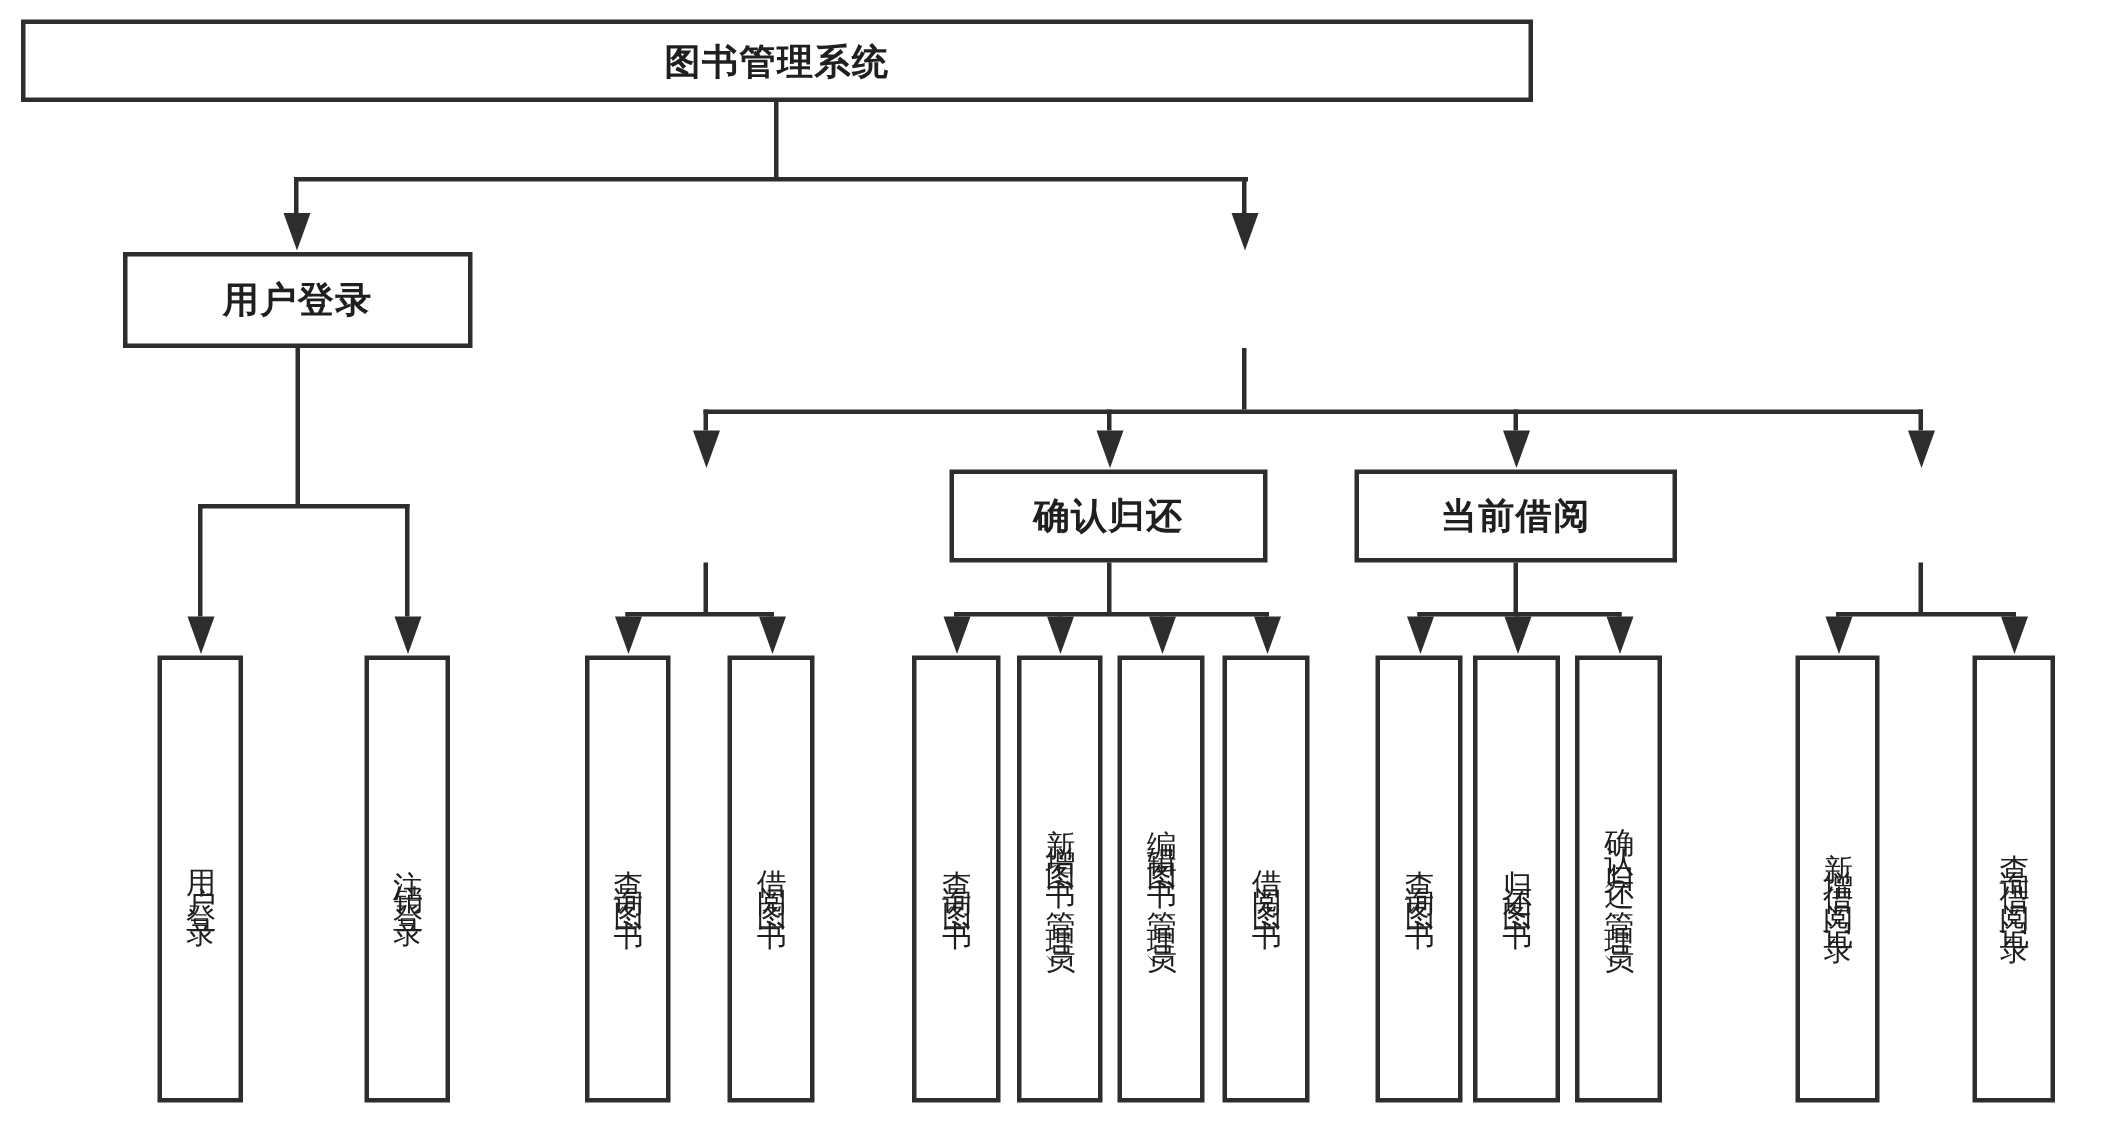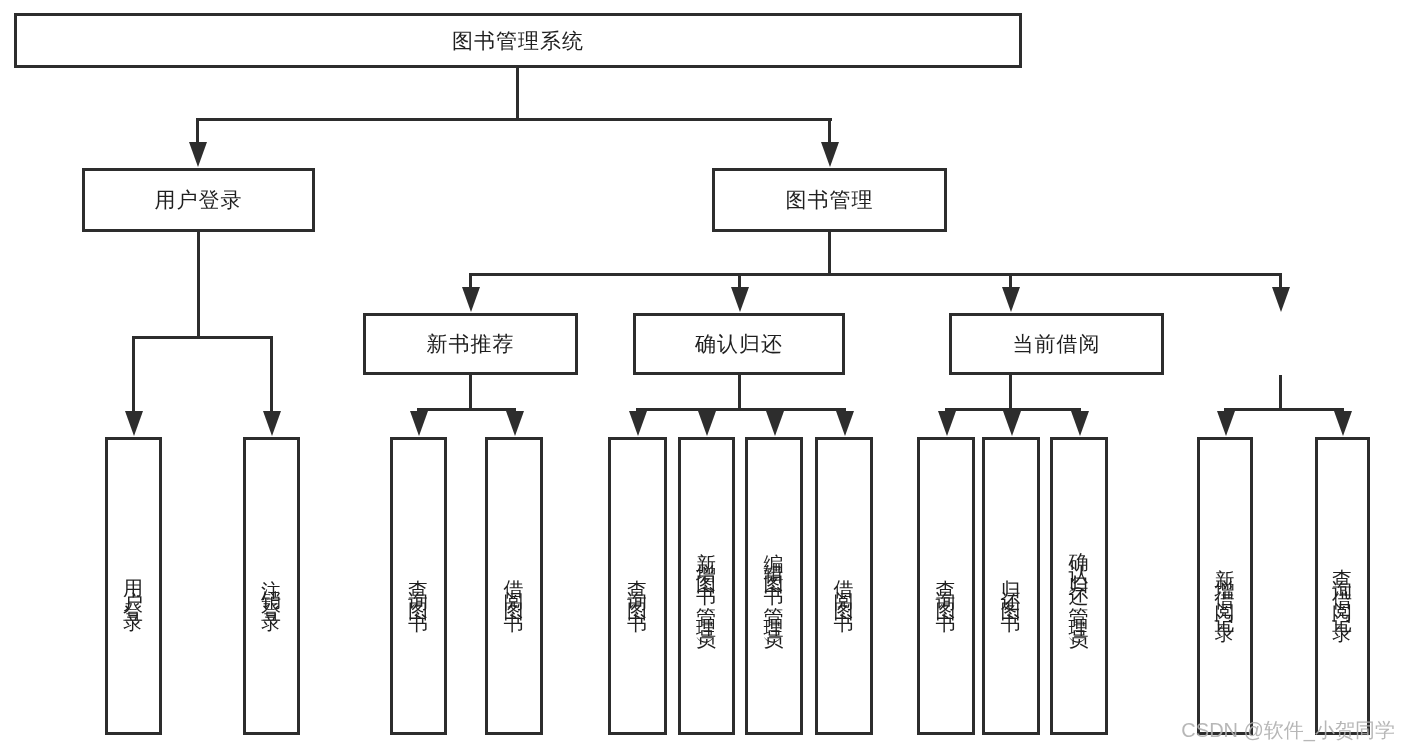--- a/index.html
+++ b/index.html
@@ -14,21 +14,21 @@
   .box {
     position: absolute;
     box-sizing: border-box;
     border: 3px solid #2d2d2d;
     background: #ffffff;
     display: flex;
     align-items: center;
     justify-content: center;
     color: #1f1f1f;
   }
-  .hbox { font-size: 21px; letter-spacing: 1px; white-space: nowrap; }
+  .hbox { font-size: 24px; letter-spacing: 1px; white-space: nowrap; font-weight: bold; }
   .vbox .vtext {
     writing-mode: vertical-rl;
     text-orientation: mixed;
     font-size: 20px;
     letter-spacing: 11px;
     line-height: 1;
     color: #1f1f1f;
   }
 
   .hline, .vline, .drop { position: absolute; background: #2d2d2d; }
@@ -65,43 +65,37 @@
   </div>
 
   <div class="vline" style="left:516px; top:68px; height:50px;"></div>
   <div class="hline" style="left:196px; top:118px; width:636px;"></div>
   <div class="drop" style="left:196px; top:118px; height:24px;"></div>
   <div class="drop" style="left:828px; top:118px; height:24px;"></div>
 
   <div class="box hbox" style="left:82px; top:168px; width:233px; height:64px;">
     <span>用户登录</span>
   </div>
-  <div class="box hbox" style="left:712px; top:168px; width:235px; height:64px;">
-    <span>图书管理</span>
-  </div>
 
   <div class="vline" style="left:197px; top:232px; height:104px;"></div>
   <div class="hline" style="left:132px; top:336px; width:141px;"></div>
   <div class="drop" style="left:132px; top:336px; height:75px;"></div>
   <div class="drop" style="left:270px; top:336px; height:75px;"></div>
 
   <div class="vline" style="left:828px; top:232px; height:41px;"></div>
   <div class="hline" style="left:469px; top:273px; width:813px;"></div>
   <div class="drop" style="left:469px; top:273px; height:14px;"></div>
   <div class="drop" style="left:738px; top:273px; height:14px;"></div>
   <div class="drop" style="left:1009px; top:273px; height:14px;"></div>
   <div class="drop" style="left:1279px; top:273px; height:14px;"></div>
 
-  <div class="box hbox" style="left:363px; top:313px; width:215px; height:62px;">
-    <span>新书推荐</span>
-  </div>
   <div class="box hbox" style="left:633px; top:313px; width:212px; height:62px;">
     <span>确认归还</span>
   </div>
-  <div class="box hbox" style="left:903px; top:313px; width:215px; height:62px;margin-left:46px;">
+  <div class="box hbox" style="left:903px; top:313px; width:215px; height:62px;">
     <span>当前借阅</span>
   </div>
 
   <div class="vline" style="left:469px; top:375px; height:33px;"></div>
   <div class="hline" style="left:417px; top:408px; width:98px;"></div>
   <div class="drop" style="left:417px; top:408px; height:3px;"></div>
   <div class="drop" style="left:513px; top:408px; height:3px;"></div>
 
   <div class="vline" style="left:738px; top:375px; height:33px;"></div>
   <div class="hline" style="left:636px; top:408px; width:209px;"></div>
@@ -158,15 +152,14 @@
     <span class="vtext">确认归还（管理员）</span>
   </div>
 
   <div class="box vbox" style="left:1197px; top:437px; width:56px; height:298px;">
     <span class="vtext">新增借阅记录</span>
   </div>
   <div class="box vbox" style="left:1315px; top:437px; width:55px; height:298px;">
     <span class="vtext">查询借阅记录</span>
   </div>
 
-  <div class="watermark">CSDN @软件_小贺同学</div>
 
 </div>
 
 </body></html>

